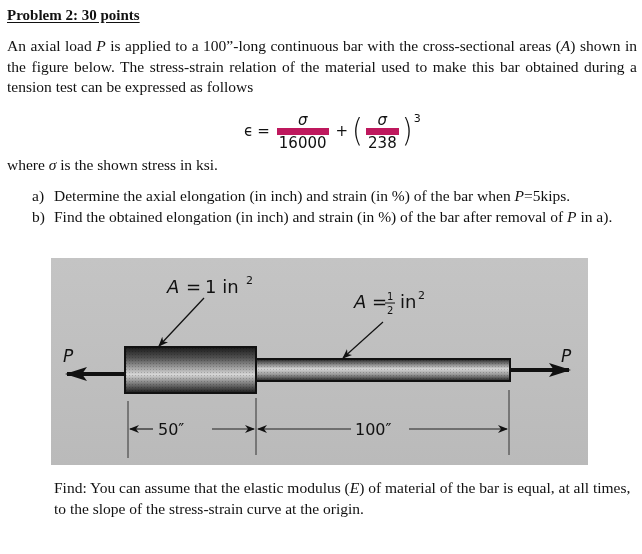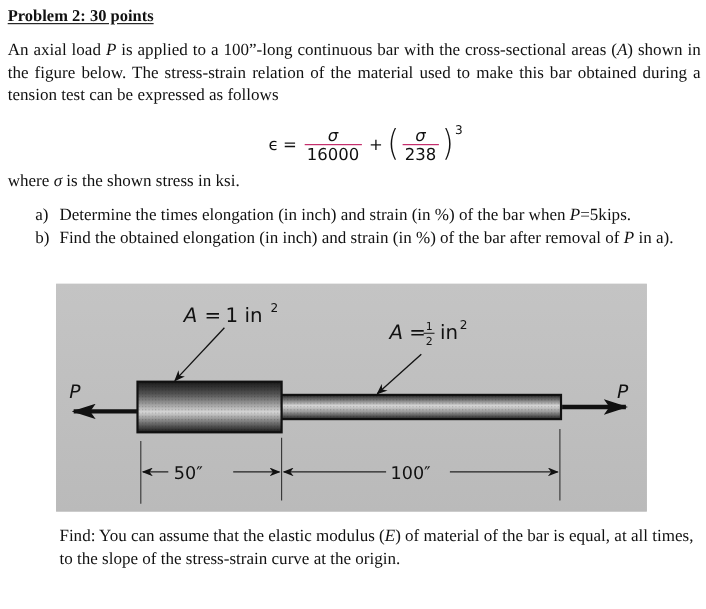--- a/index.html
+++ b/index.html
@@ -45,21 +45,21 @@
       font-size: 15px;
     }
     .frac {
       display: inline-flex;
       flex-direction: column;
       align-items: center;
       margin: 0 3px;
       line-height: 16px;
     }
     .frac .num { font-style: italic; padding: 0 2px; }
-    .frac .den { border-top: 1px solid #be185d; padding: 0 2px; }
+    .frac .den { border-top: 7px solid #be185d; padding: 0 2px; }
     .paren {
       font-size: 28px;
       font-weight: 200;
       line-height: 28px;
       transform: scaleY(1.15);
     }
     .sup {
       font-size: 11px;
       align-self: flex-start;
       margin-top: 2px;
@@ -129,21 +129,21 @@
   </span>
   <span class="paren">)</span>
   <span class="sup">3</span>
 </div>
 
 <div class="where"><span>where </span><i>σ</i><span> is the shown stress in ksi.</span></div>
 
 <div class="list">
   <div class="item">
     <span class="marker">a)</span>
-    <span class="text"><span>Determine the times elongation (in inch) and strain (in %) of the bar when </span><i>P</i><span>=5kips.</span></span>
+    <span class="text"><span>Determine the axial elongation (in inch) and strain (in %) of the bar when </span><i>P</i><span>=5kips.</span></span>
   </div>
   <div class="item">
     <span class="marker">b)</span>
     <span class="text"><span>Find the obtained elongation (in inch) and strain (in %) of the bar after removal of </span><i>P</i><span> in a).</span></span>
   </div>
 </div>
 
 <div class="figure">
   <svg width="537" height="207" viewBox="0 0 537 207">
     <defs>

